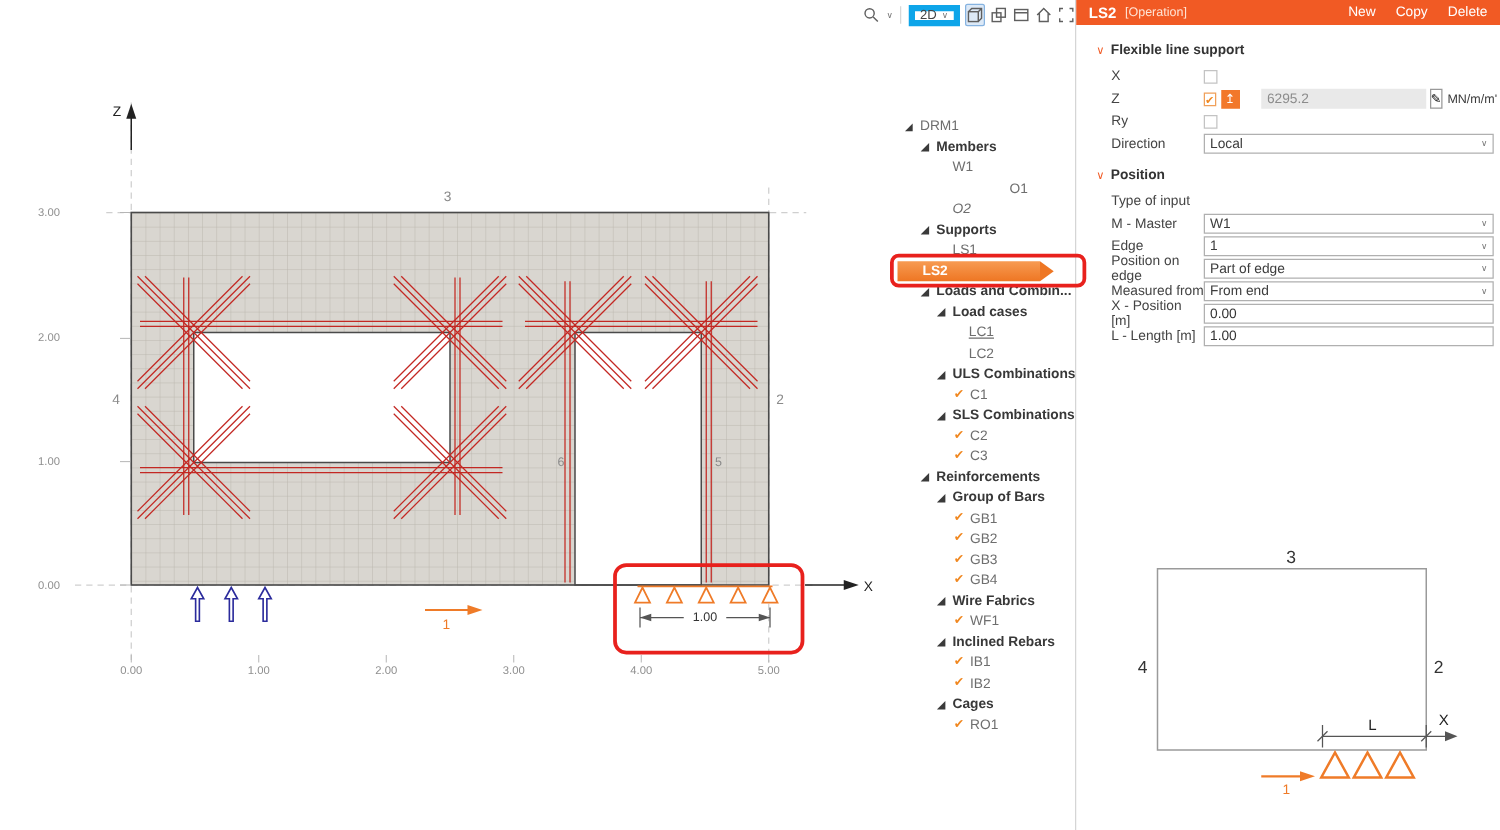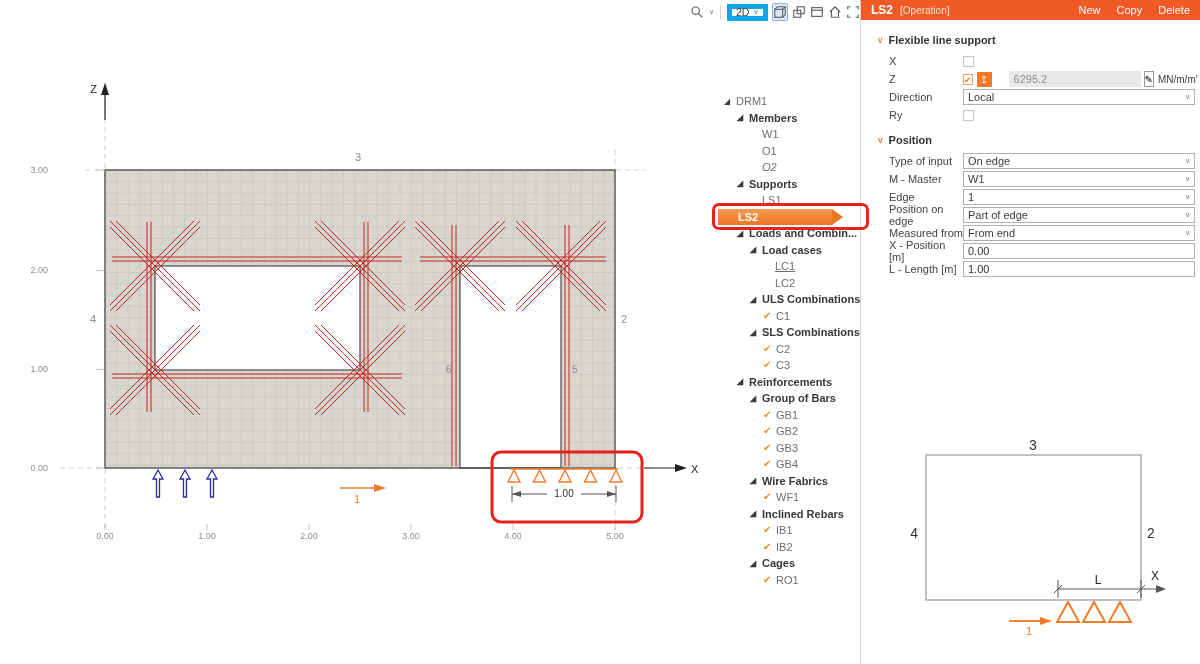--- a/index.html
+++ b/index.html
@@ -263,21 +263,21 @@
         <span class="tlabel">DRM1</span>
       </div>
       <div class="trow tbold" style="padding-left: 19px;">
         <span class="texp">◢</span>
         <span class="tlabel">Members</span>
       </div>
       <div class="trow" style="padding-left: 32px;">
         <span class="tspc"></span>
         <span class="tlabel">W1</span>
       </div>
-      <div class="trow" style="padding-left: 32px;">
+      <div class="trow" style="padding-left: 32px; justify-content: center;">
         <span class="tspc"></span>
         <span class="tlabel">O1</span>
       </div>
       <div class="trow" style="padding-left: 32px; font-style: italic;">
         <span class="tspc"></span>
         <span class="tlabel">O2</span>
       </div>
       <div class="trow tbold" style="padding-left: 19px;">
         <span class="texp">◢</span>
         <span class="tlabel">Supports</span>
@@ -402,41 +402,37 @@
       </div>
       <div class="prow">
         <span class="plabel">Z</span>
         <span class="pcheck checked">✔</span>
         <span class="zicon">↥</span>
         <input class="zfield" readonly="" value="6295.2" style="">
         <button class="pedit">✎</button>
         <span class="punit">MN/m/m'</span>
       </div>
       <div class="prow">
+        <span class="plabel">Ry</span>
+        <span class="pcheck"></span>
+      </div>
+      <div class="prow">
         <span class="plabel">Direction</span>
         <span class="pselect">
           <span>Local</span>
           <span class="dd">∨</span>
         </span>
       </div>
-      <div class="prow">
-        <span class="plabel">Ry</span>
-        <span class="pcheck"></span>
-      </div>
 
       <div class="sect" style="margin-top:10px">
         <span class="chev">∨</span>
         <span>Position</span>
       </div>
       <div class="prow">
         <span class="plabel">Type of input</span>
-        <span class="pselect">
-          <span>On edge</span>
-            <span class="dd">∨</span>
-        </span>
       </div>
       <div class="prow">
         <span class="plabel">M - Master</span>
         <span class="pselect">
           <span>W1</span>
             <span class="dd">∨</span>
         </span>
       </div>
       <div class="prow">
         <span class="plabel">Edge</span>

